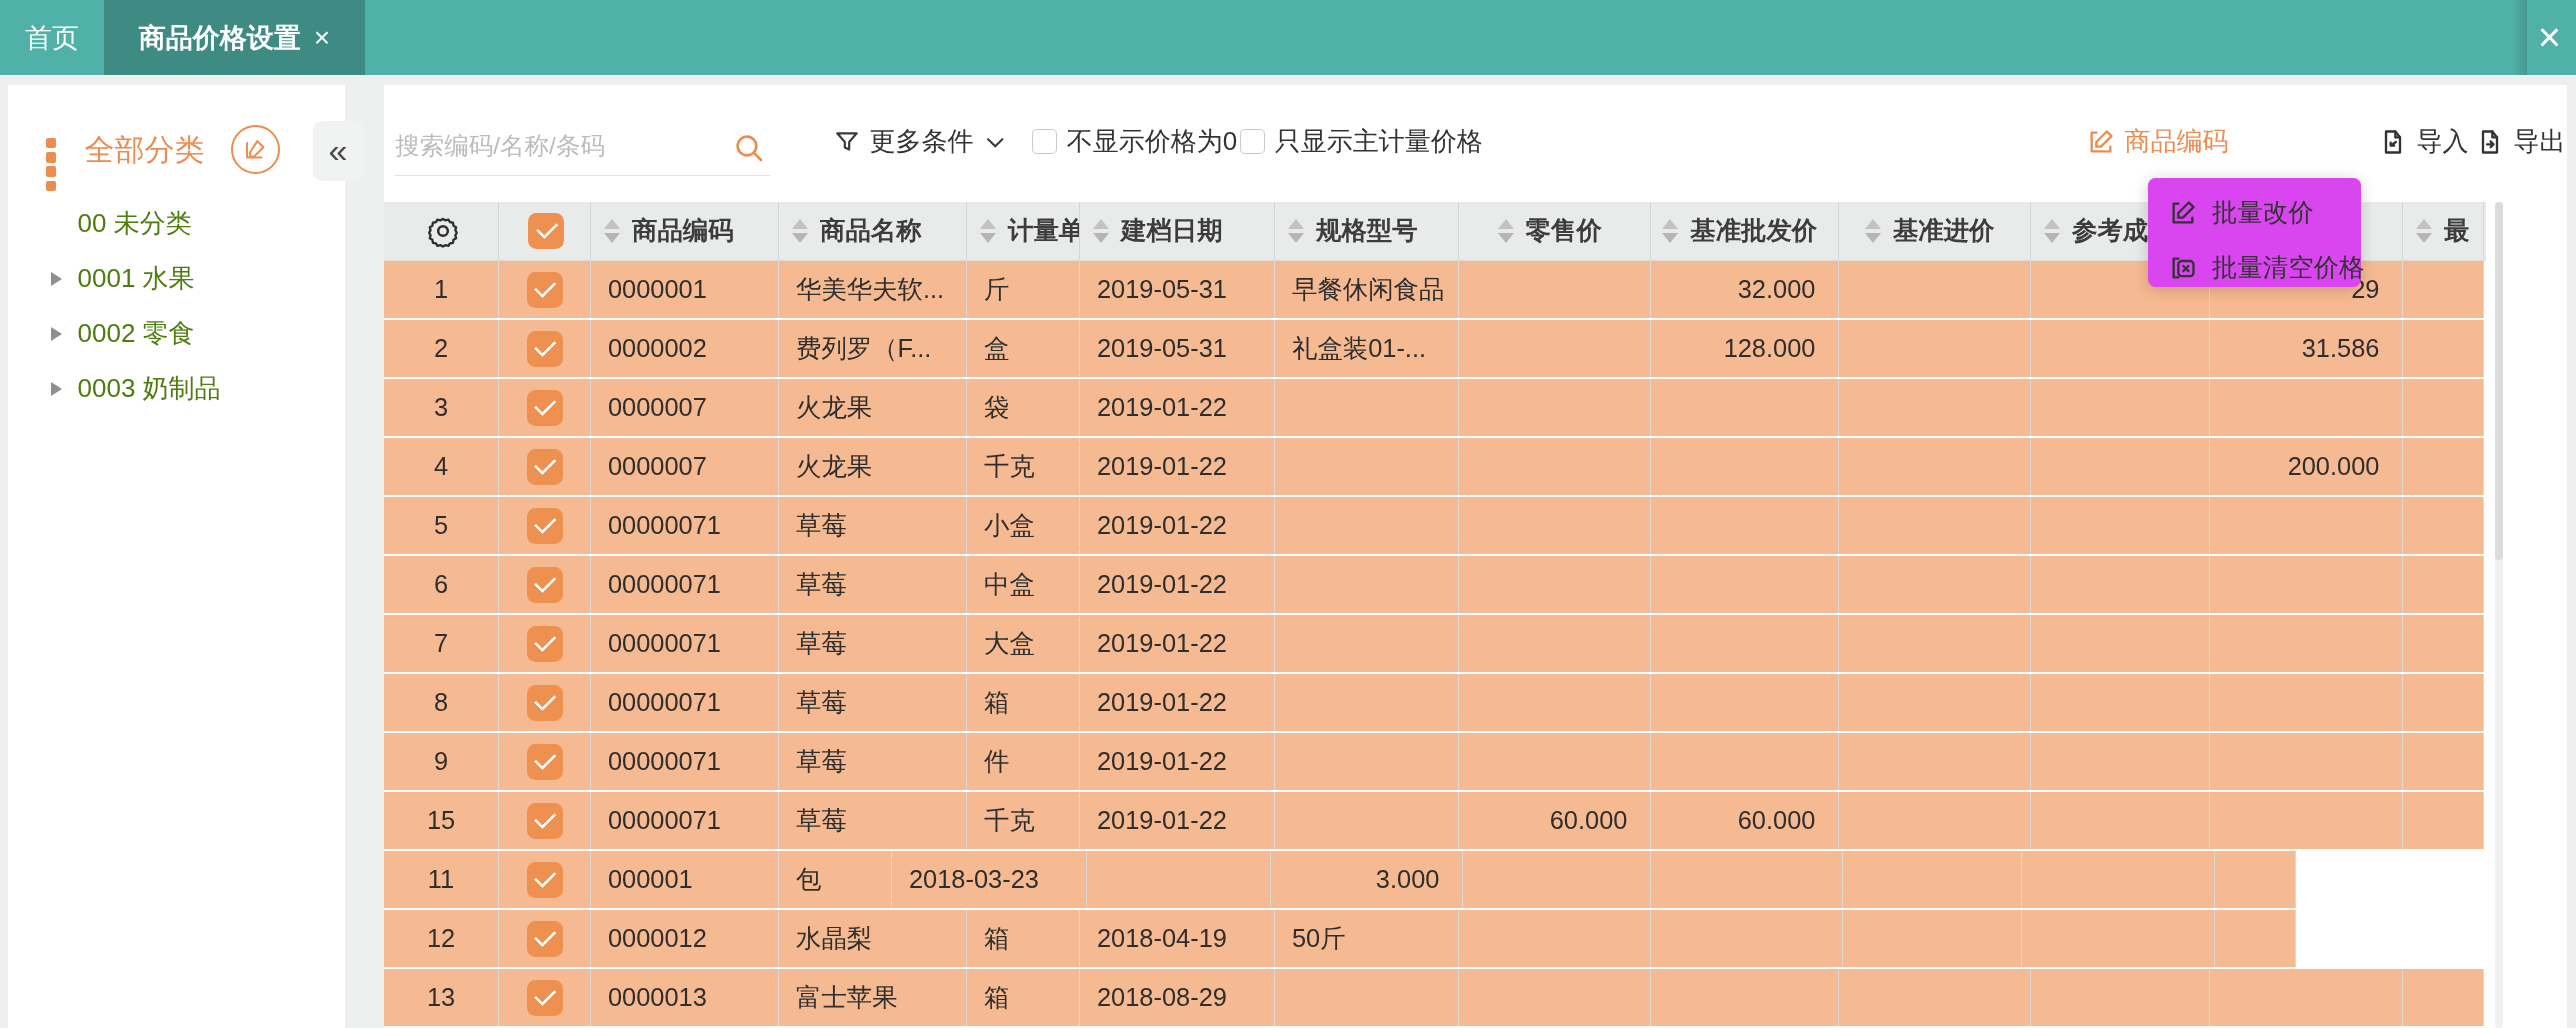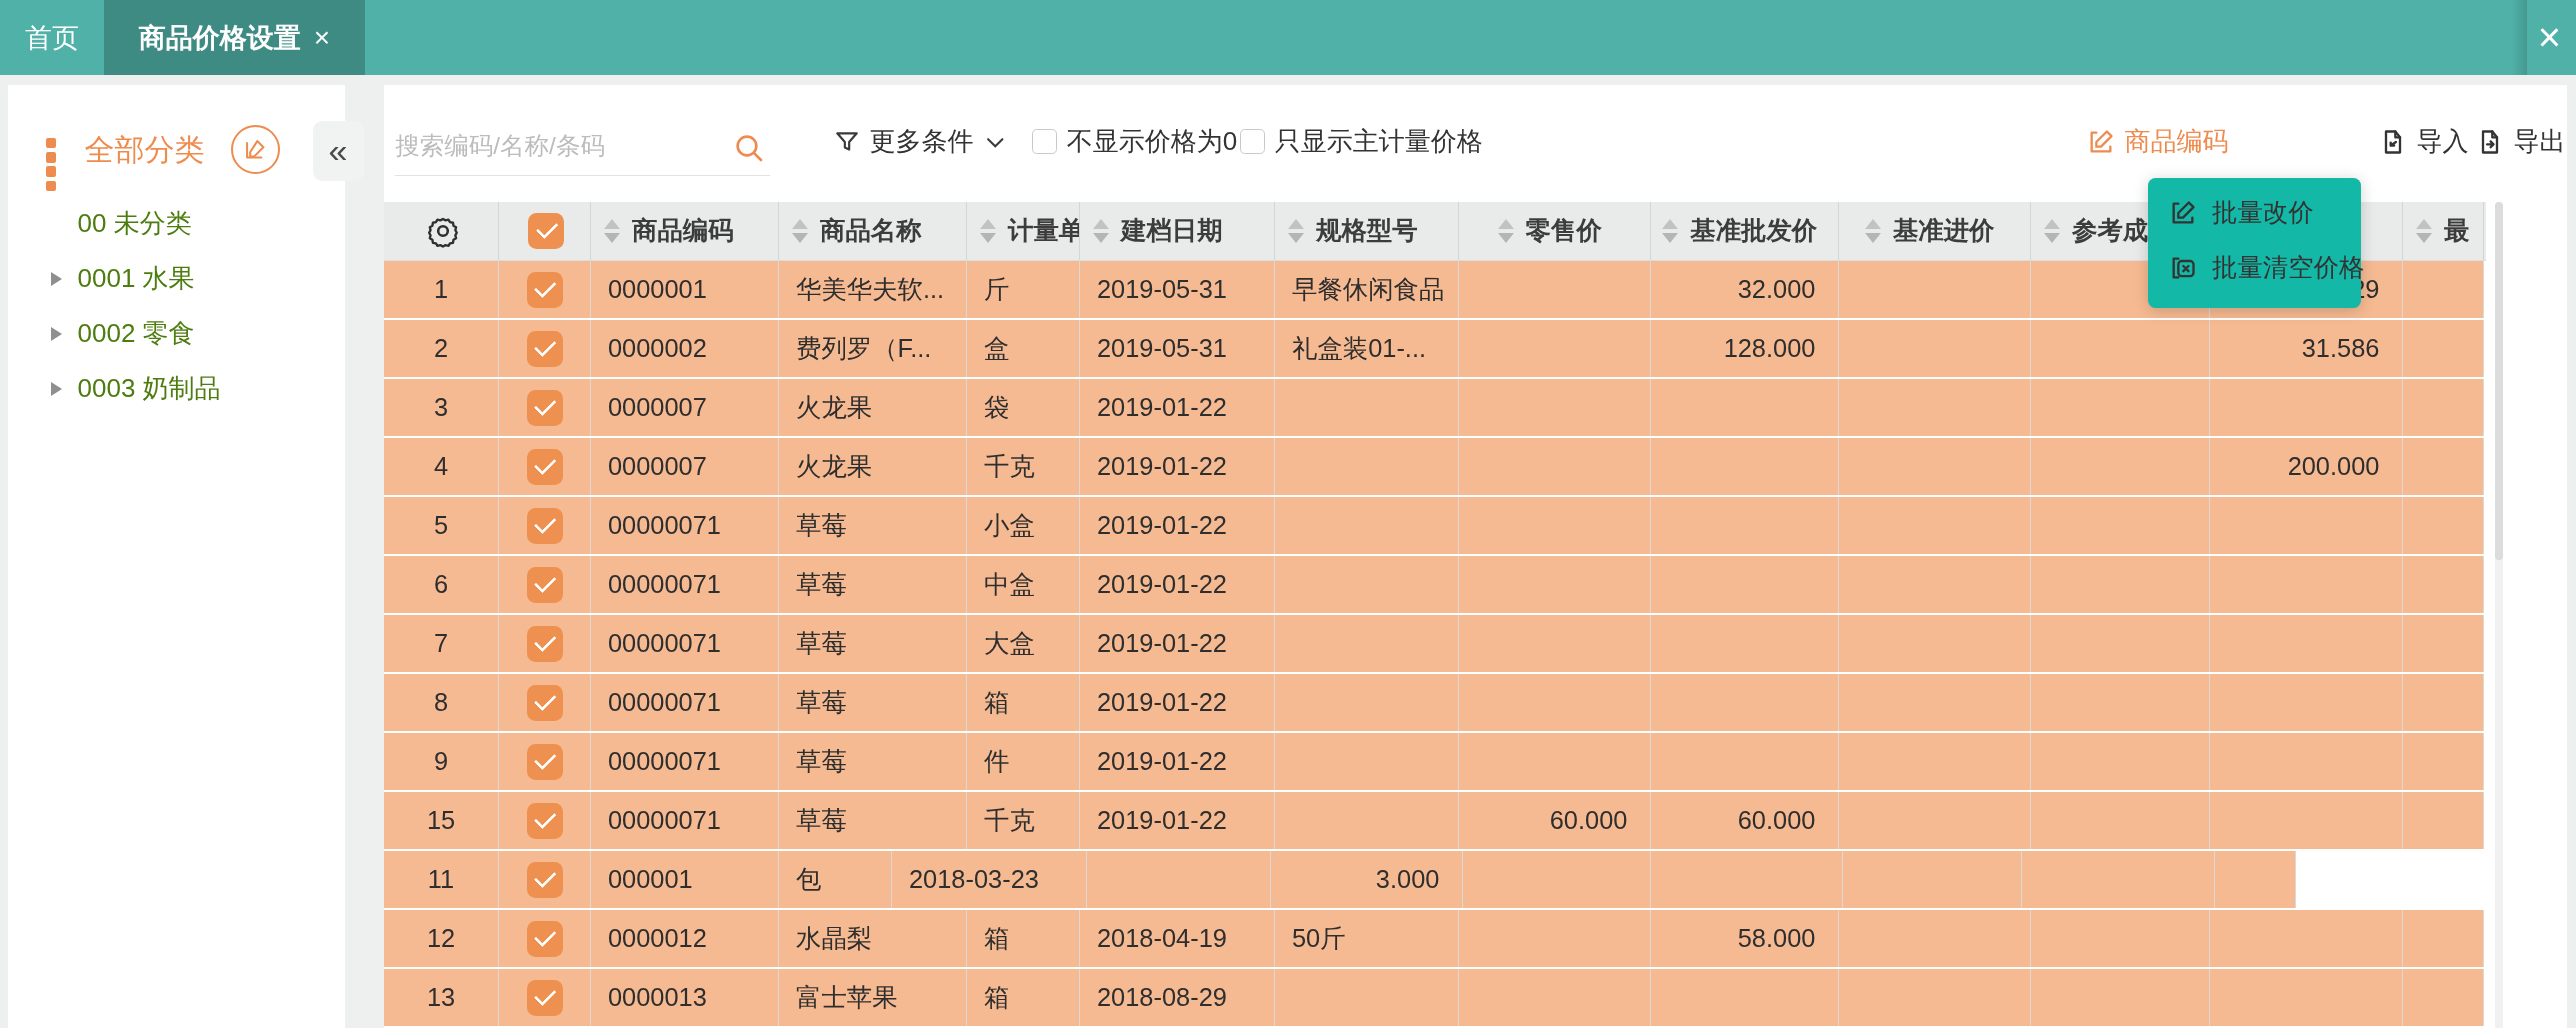--- a/index.html
+++ b/index.html
@@ -69,21 +69,21 @@
        position:relative; cursor:pointer; flex:none; }
   .checkbox::after{ content:""; position:absolute; left:8.5px; top:9.4px; width:17px; height:8.5px;
        border-left:3.8px solid #fff; border-bottom:3.8px solid #fff; transform:rotate(-45deg); border-radius:0.9px; }
   .sort{ display:inline-flex; flex-direction:column; gap:3.8px; flex:none; }
   .sort i{ width:0; height:0; border-left:8.5px solid transparent; border-right:8.5px solid transparent; }
   .sort .up{ border-bottom:10.4px solid #c2c2c2; }
   .sort .dn{ border-top:10.4px solid #b5b5b5; }
   .vscroll{ position:absolute; right:64px; top:117px; bottom:0; width:7.5px; background:#f1f1f1; border-radius:3.8px;}
   .vscroll .thumb{ position:absolute; top:0; left:0; width:7.5px; height:358px; background:#dcdcdc; border-radius:3.8px; }
   
-  .dropdown{ position:absolute; left:2148px; top:178px; width:213px; height:130px; background:#14b8a6;
+  .dropdown{ position:absolute; left:2148px; top:178px; width:213px; height:109px; background:#d946ef;
        border-radius:7.5px; box-shadow:0 2.8px 15px rgba(0,0,0,.18); z-index:50; padding-top:7.5px; }
   .dd-item{ height:55px; display:flex; align-items:center; gap:15px; padding-left:21px;
        font-size:25.4px; color:#333; cursor:pointer; white-space:nowrap; }
   svg{ display:block; flex:none; }
 </style>
 </head>
 <body>
 
 <div class="screen" style="--teal: #50b1a8; --teal-dark: #3e8b83; --orange: #ee8c4f; --cb-orange: #ee9150; --row-bg: #f6ba92; --page-bg: #eef0ef;">
 
@@ -462,21 +462,20 @@
           <div class="td a-center" style="width: 115px;">12</div>
           <div class="td a-center" style="width: 92px;">
             <span class="checkbox"></span>
           </div>
           <div class="td" style="width: 188px;">0000012</div>
           <div class="td" style="width: 188px;">水晶梨</div>
           <div class="td" style="width: 113px;">箱</div>
           <div class="td" style="width: 195px;">2018-04-19</div>
           <div class="td" style="width: 184px;">50斤</div>
           <div class="td a-right" style="width: 192px;"></div>
-          <div class="td a-right" style="width: 188px;">58.000</div>
           <div class="td a-right" style="width: 192px;"></div>
           <div class="td a-right" style="width: 179px;"></div>
           <div class="td a-right" style="width: 193px;"></div>
           <div class="td" style="width: 81px;"></div>
         </div>
         <div class="tr">
           <div class="td a-center" style="width: 115px;">13</div>
           <div class="td a-center" style="width: 92px;">
             <span class="checkbox"></span>
           </div>

